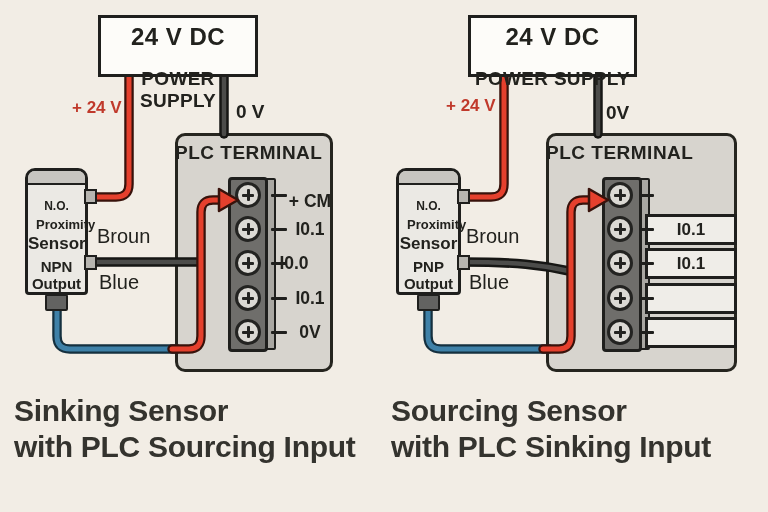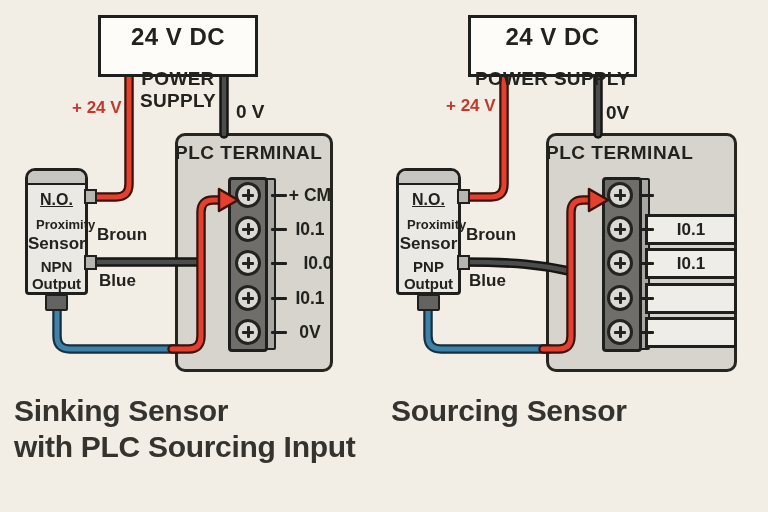--- a/index.html
+++ b/index.html
@@ -28,30 +28,30 @@
   
   .ps{position:absolute;background:#fdfcf9;border:3px solid #1f1f1d;box-sizing:border-box;text-align:center;}
   .ps .l1{font-weight:bold;font-size:24px;letter-spacing:.5px;margin-top:5px;}
   .ps .l2{font-weight:bold;font-size:19px;letter-spacing:.3px;margin-top:17px;}
 
   
   .sensor{position:absolute;background:#ebe9e4;border:3px solid #1f1f1d;box-sizing:border-box;
           border-radius:10px 10px 4px 4px;}
   .sensor .cap{height:12px;background:#c7c5c0;border-bottom:2px solid #1f1f1d;border-radius:7px 7px 0 0;}
   .sline{position:absolute;width:100%;text-align:center;font-weight:bold;}
-  .s1{top:20px;font-size:16px;text-decoration:underline;}
+  .s1{top:28px;font-size:12px;}
   .s2{top:46px;font-size:13px;margin-left:8px;}
   .s3{top:63px;font-size:17px;}
   .s4{top:87px;font-size:15px;}
   .s5{top:104px;font-size:15px;}
   .conn{position:absolute;width:13px;height:15px;background:#b7b5b0;border:2px solid #1f1f1d;box-sizing:border-box;}
   .stub{position:absolute;width:23px;height:17px;background:#636361;border:2px solid #1f1f1d;box-sizing:border-box;border-radius:2px;}
 
   
-  .wname{position:absolute;font-weight:bold;font-size:17px;white-space:nowrap;}
+  .wname{position:absolute;font-weight:normal;font-size:20px;white-space:nowrap;}
   .v24{position:absolute;font-weight:bold;font-size:17px;color:#c0392b;white-space:nowrap;}
   .v0{position:absolute;font-weight:bold;font-size:19px;white-space:nowrap;}
 
   .caption{position:absolute;font-weight:bold;font-size:30px;line-height:36px;
            color:#34332e;letter-spacing:-.3px;white-space:nowrap;}
 </style>
 </head>
 <body>
 
 <div class="canvas">
@@ -68,23 +68,23 @@
     <div class="screw" style="left:235px;top:250px"></div>
     <div class="screw" style="left:235px;top:285px"></div>
     <div class="screw" style="left:235px;top:319px"></div>
 
     <div class="tick" style="left:271px;top:194px;width:16px"></div>
     <div class="tick" style="left:271px;top:228px;width:16px"></div>
     <div class="tick" style="left:271px;top:262px;width:16px"></div>
     <div class="tick" style="left:271px;top:297px;width:16px"></div>
     <div class="tick" style="left:271px;top:331px;width:16px"></div>
 
-    <div class="tlabel" style="left:284px;top:185px;width:52px">+ CM</div>
+    <div class="tlabel" style="left:284px;top:191px;width:52px">+ CM</div>
     <div class="tlabel" style="left:284px;top:219px;width:52px">I0.1</div>
-    <div class="tlabel" style="left:292px;top:253px;width:52px">I0.0</div>
+    <div class="tlabel" style="left:268px;top:253px;width:52px">I0.0</div>
     <div class="tlabel" style="left:284px;top:288px;width:52px">I0.1</div>
     <div class="tlabel" style="left:284px;top:322px;width:52px">0V</div>
 
     <div class="plcbox" style="left:546px;top:133px;width:191px;height:239px"></div>
     <div class="plctitle" style="left:546px;top:142px;width:191px">PLC TERMINAL</div>
     <div class="stripedge" style="left:638px;top:178px;width:12px;height:172px"></div>
     <div class="strip" style="left:602px;top:177px;width:40px;height:175px"></div>
 
     <div class="screw" style="left:607px;top:182px"></div>
     <div class="screw" style="left:607px;top:216px"></div>
@@ -194,16 +194,17 @@
     <div class="stub" style="left:417px;top:294px"></div>
     <div class="wname" style="left:466px;top:225px">Broun</div>
     <div class="wname" style="left:469px;top:271px">Blue</div>
 
     <div class="caption" style="left:14px;top:393px;width:326px">
       <div>Sinking Sensor</div>
       <div>with PLC Sourcing Input</div>
     </div>
     <div class="caption" style="left:391px;top:393px;width:326px">
       <div>Sourcing Sensor</div>
+      <div>with PLC Sinking Input</div>
     </div>
   </div>
 
 </div>
 
 </body></html>

